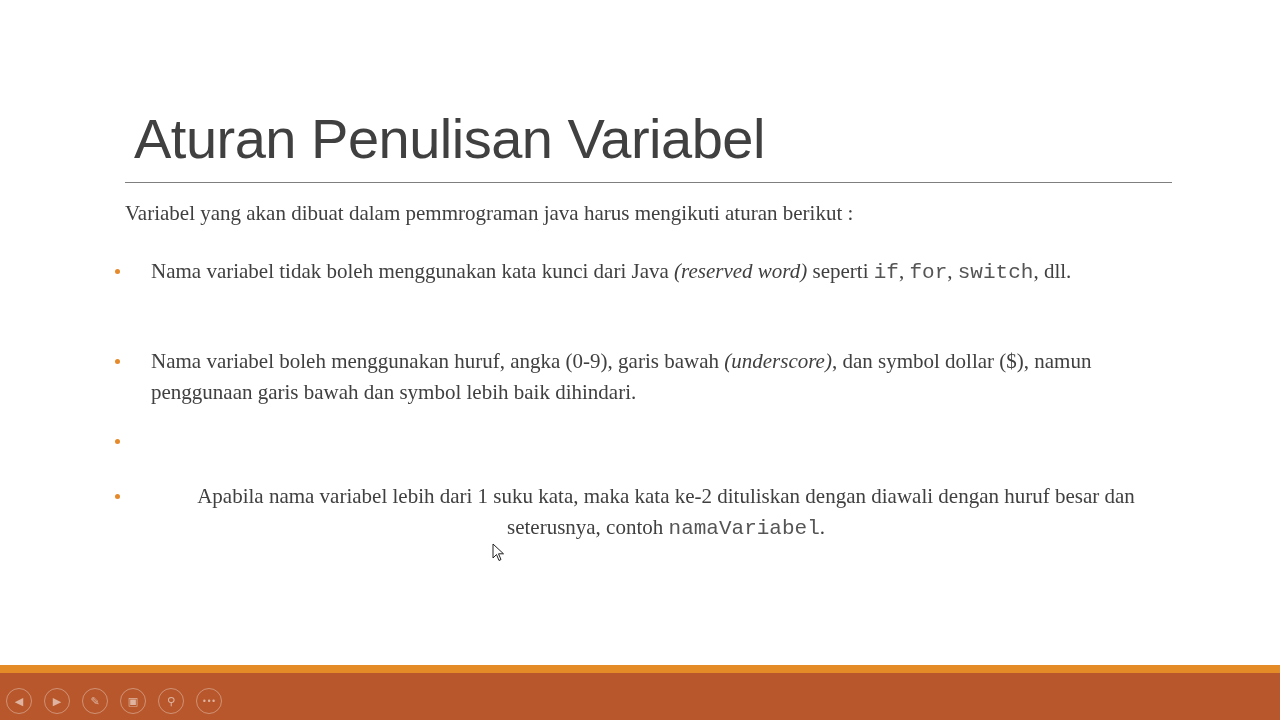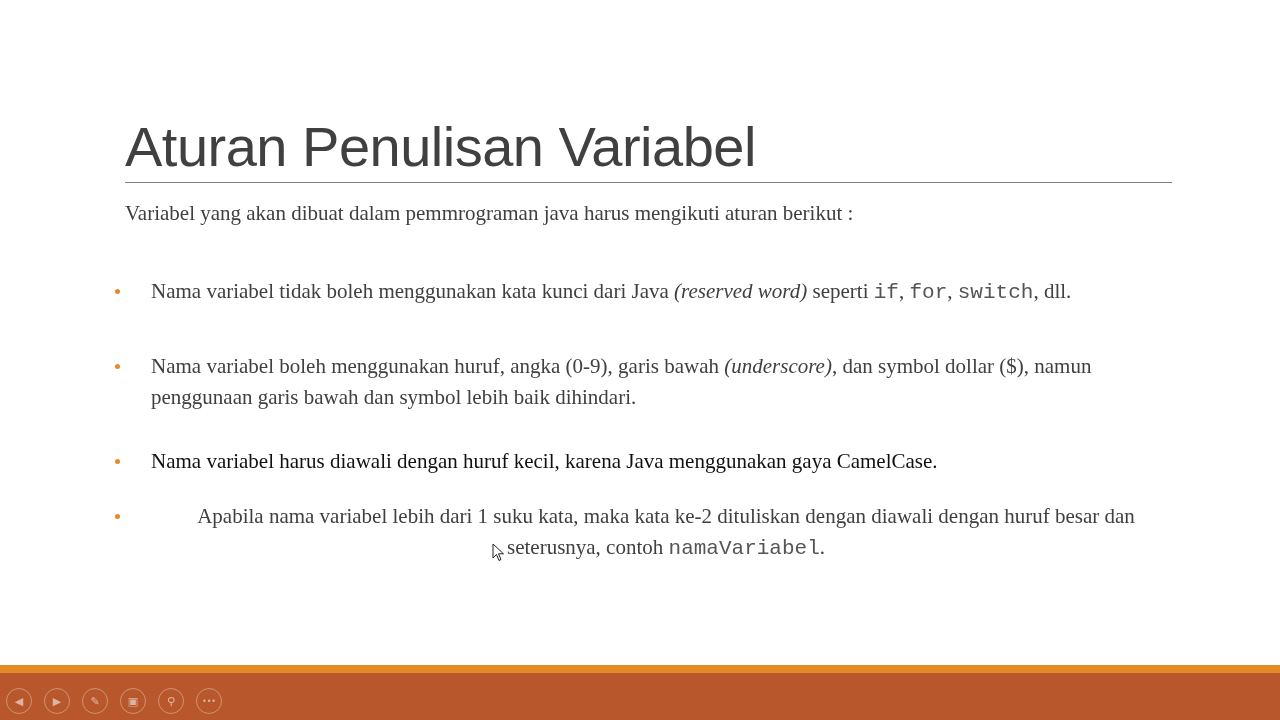--- a/index.html
+++ b/index.html
@@ -1,48 +1,47 @@
 <!DOCTYPE html>
 <html><head>
 <meta charset="utf-8">
 <style>
   html, body { margin:0; padding:0; }
   body { width:1280px; height:720px; position:relative; background:#ffffff; overflow:hidden; font-family:"Liberation Serif", serif; }
-  .title { position:absolute; left:125px; top:106px; font-family:"Liberation Sans", sans-serif; font-size:56px; color:#404040; letter-spacing:-0.5px;margin-top:8px; }
+  .title { position:absolute; left:134px; top:106px; font-family:"Liberation Sans", sans-serif; font-size:56px; color:#404040; letter-spacing:-0.5px; }
   .rule { position:absolute; left:125px; top:182px; width:1047px; height:1px; background:#7f7f7f; }
   .intro { position:absolute; left:125px; top:201px; font-size:21px; color:#404040;text-align:center; }
   .bullets { position:absolute; left:0; top:256px; width:1280px; }
-  .bullet { position:absolute; left:151px; width:1030px; font-size:21px; line-height:31px; color:#404040;margin-top:20px; }
+  .bullet { position:absolute; left:151px; width:1030px; font-size:21px; line-height:31px; color:#404040; }
   .bullet.dark { color:#111111; }
   .dot { position:absolute; left:-36px; top:13px; width:5px; height:5px; border-radius:50%; background:#e58a2a; }
   .mono { font-family:"Liberation Mono", monospace; color:#555; }
   .footer-line { position:absolute; left:0; top:665px; width:1280px; height:8px; background:#e48a26; }
   .footer { position:absolute; left:0; top:673px; width:1280px; height:47px; background:#b7572b; }
   .ctrl { position:absolute; top:688px; width:26px; height:26px; border:1.5px solid rgba(255,255,255,0.35); border-radius:50%; box-sizing:border-box; display:flex; align-items:center; justify-content:center; color:rgba(255,255,255,0.55); font-family:"DejaVu Sans", sans-serif; font-size:11px; }
   .cursor { position:absolute; left:492px; top:543px; }
 </style>
 </head>
 <body>
 
 <div class="title">Aturan Penulisan Variabel</div>
 <div class="rule"></div>
 <div class="intro">Variabel yang akan dibuat dalam pemmrograman java harus mengikuti aturan berikut :</div>
 
 <div class="bullets">
   <div class="bullet" style="top:0px;">
     <span class="dot"></span>
     <span>Nama variabel tidak boleh menggunakan kata kunci dari Java </span><i>(reserved word)</i><span> seperti </span><span class="mono">if</span><span>, </span><span class="mono">for</span><span>, </span><span class="mono">switch</span><span>, dll.</span>
   </div>
-  <div class="bullet" style="top:75px;">
+  <div class="bullet" style="top:90px;">
     <span class="dot"></span>
     <span>Nama variabel boleh menggunakan huruf, angka (0-9), garis bawah </span><i>(underscore)</i><span>, dan symbol dollar ($), namun penggunaan garis bawah dan symbol lebih baik dihindari.</span>
   </div>
   <div class="bullet dark" style="top:170px;">
     <span class="dot"></span>
-    <span>Nama variabel harus diawali dengan huruf kecil, karena Java menggunakan gaya CamelCase.</span>
   </div>
   <div class="bullet" style="top:225px;text-align:center;">
     <span class="dot"></span>
     <span>Apabila nama variabel lebih dari 1 suku kata, maka kata ke-2 dituliskan dengan diawali dengan huruf besar dan seterusnya, contoh </span><span class="mono">namaVariabel</span><span>.</span>
   </div>
 </div>
 
 <svg class="cursor" width="14" height="20" viewBox="0 0 14 20">
   <path d="M1 1 L1 15 L4.5 11.5 L7 17.5 L9 16.5 L6.5 10.8 L11.5 10.8 Z" fill="#fff" stroke="#222" stroke-width="1"></path>
 </svg>

